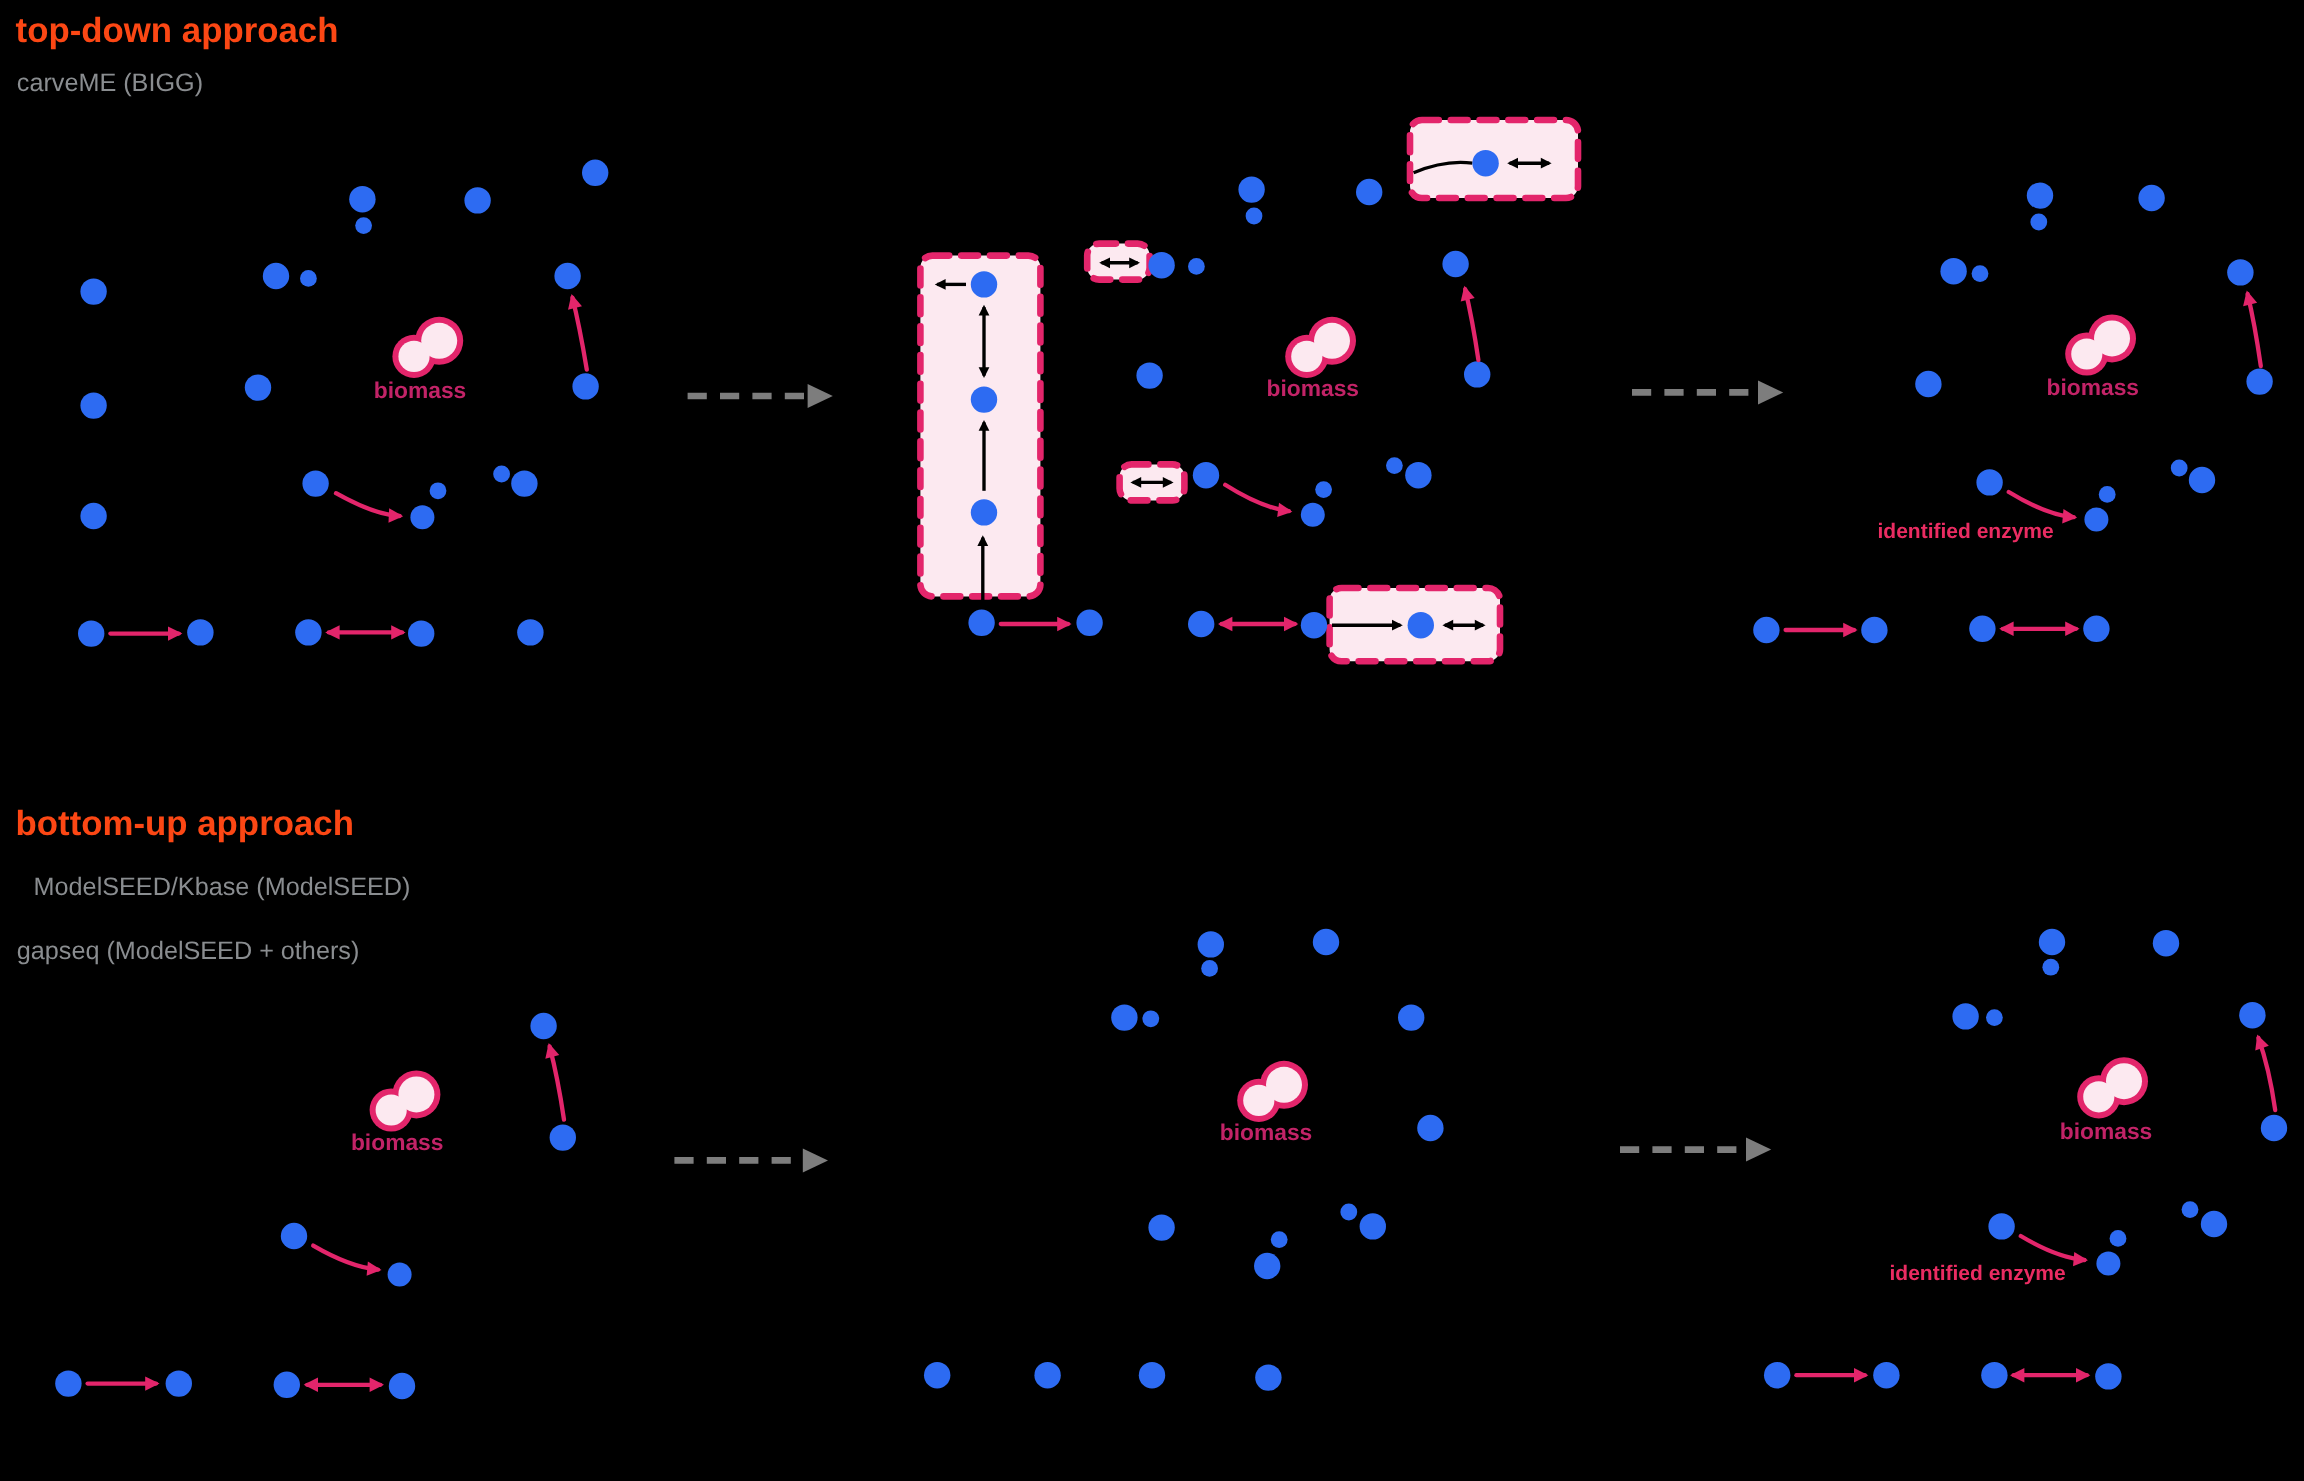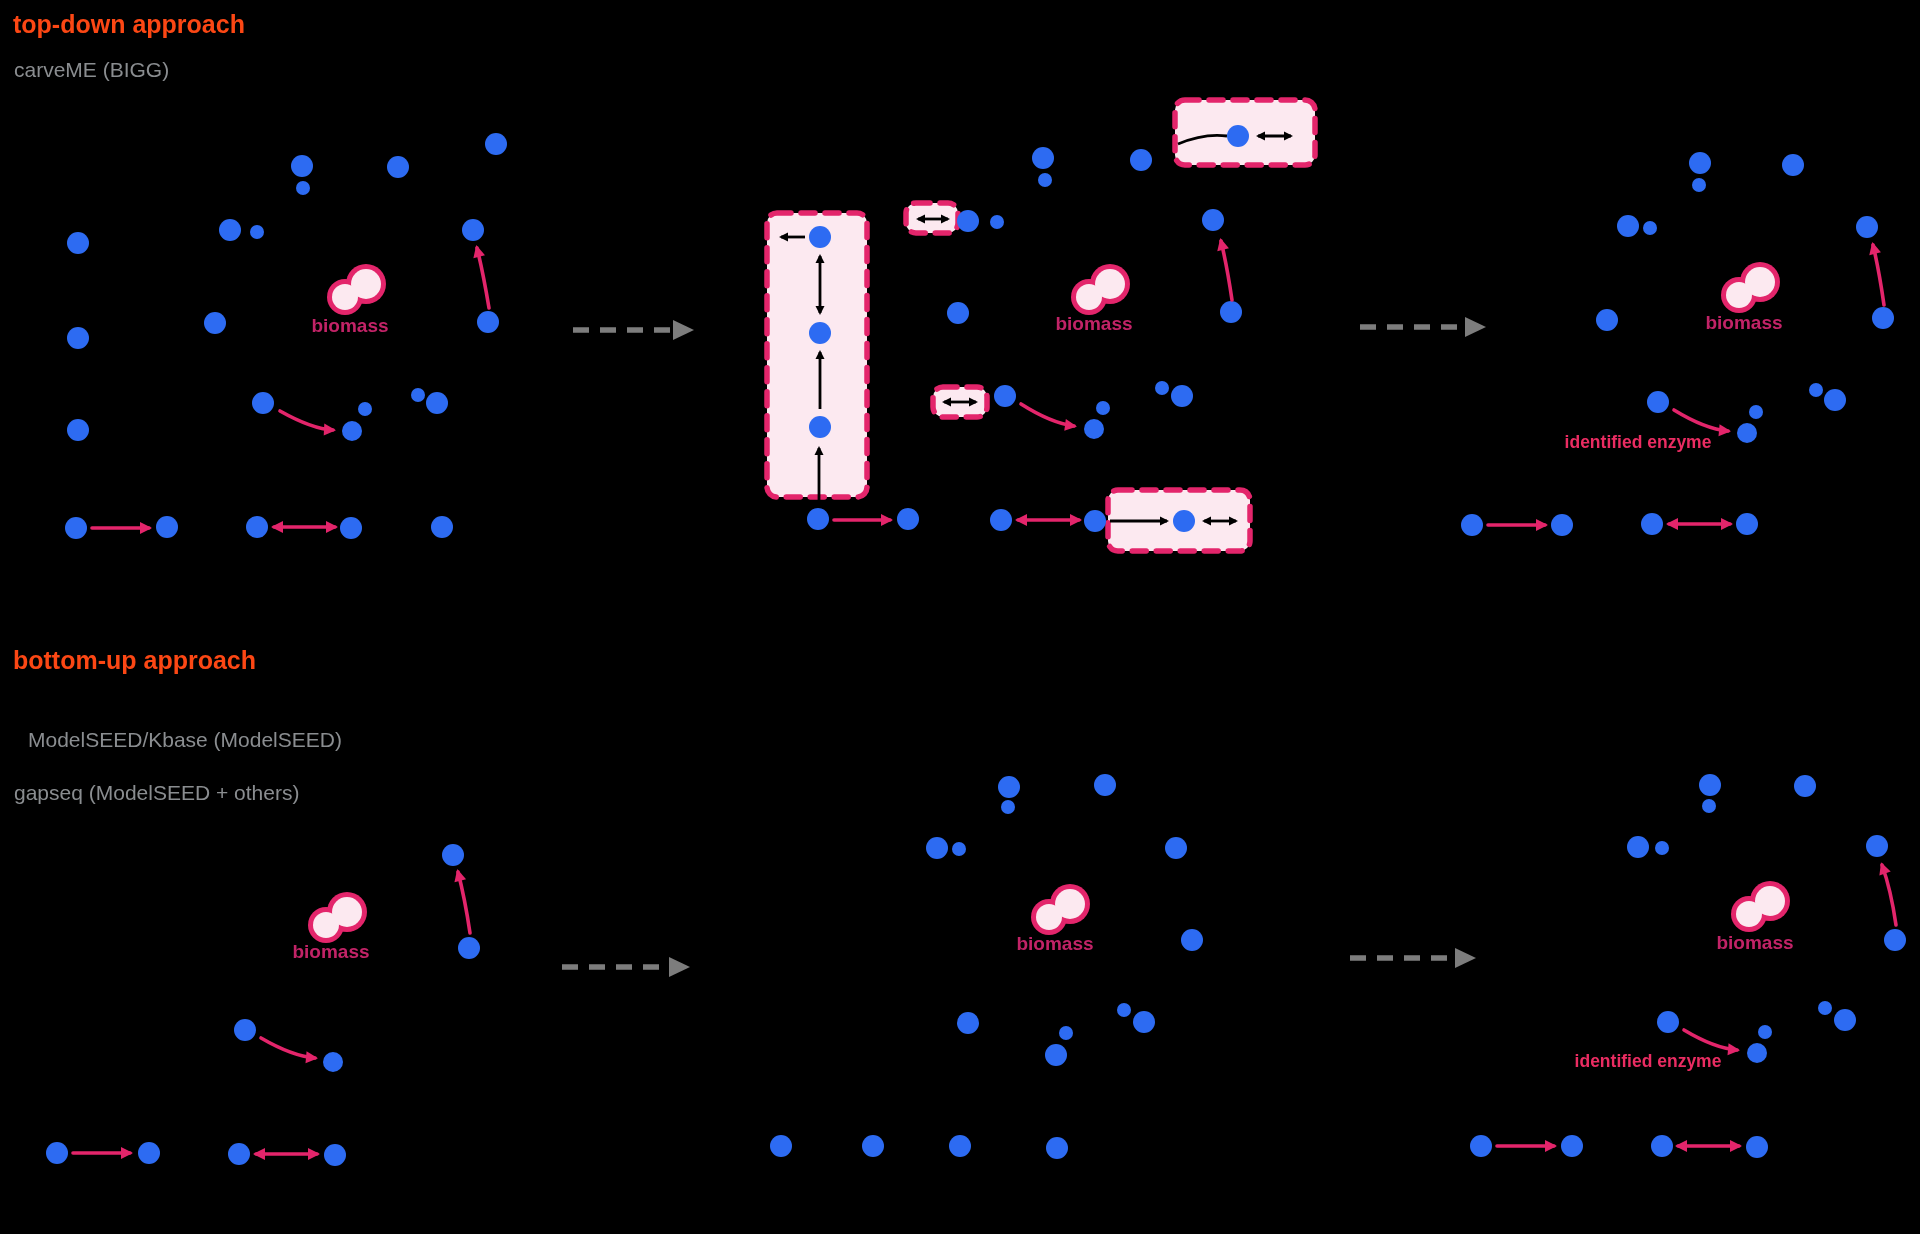--- a/index.html
+++ b/index.html
@@ -1,24 +1,24 @@
 <!DOCTYPE html>
 <html><head>
 <meta charset="utf-8">
 <style>
   html,body{margin:0;padding:0;background:#000;}
   .stage{position:relative;width:1920px;height:1234px;background:#000;overflow:hidden;
          font-family:"Liberation Sans",sans-serif;}
   .stage svg{position:absolute;left:0;top:0;}
   .hdr{position:absolute;line-height:1.05;white-space:nowrap;}
-  .hdr-title{font-weight:700;font-size:25px;}
+  .hdr-title{font-weight:700;font-size:29px;}
   .hdr-sub{font-weight:400;font-size:21px;text-align:right;}
   #t-top-title{left:13px;top:11px;}
   #t-top-sub{left:14px;top:59px;}
-  #t-bot-title{left:13px;top:647px;}
+  #t-bot-title{left:13px;top:672px;}
   #t-bot-sub1{left:28px;top:729px;}
   #t-bot-sub2{left:14px;top:782px;}
 </style>
 </head>
 <body>
 
 <div class="stage">
   <svg id="diagram" width="1920" height="1234" viewBox="0 0 1920 1234">
       <defs>
         <marker id="head-pink" markerUnits="userSpaceOnUse" markerWidth="26" markerHeight="24" refX="9" refY="6" orient="auto-start-reverse" overflow="visible">

